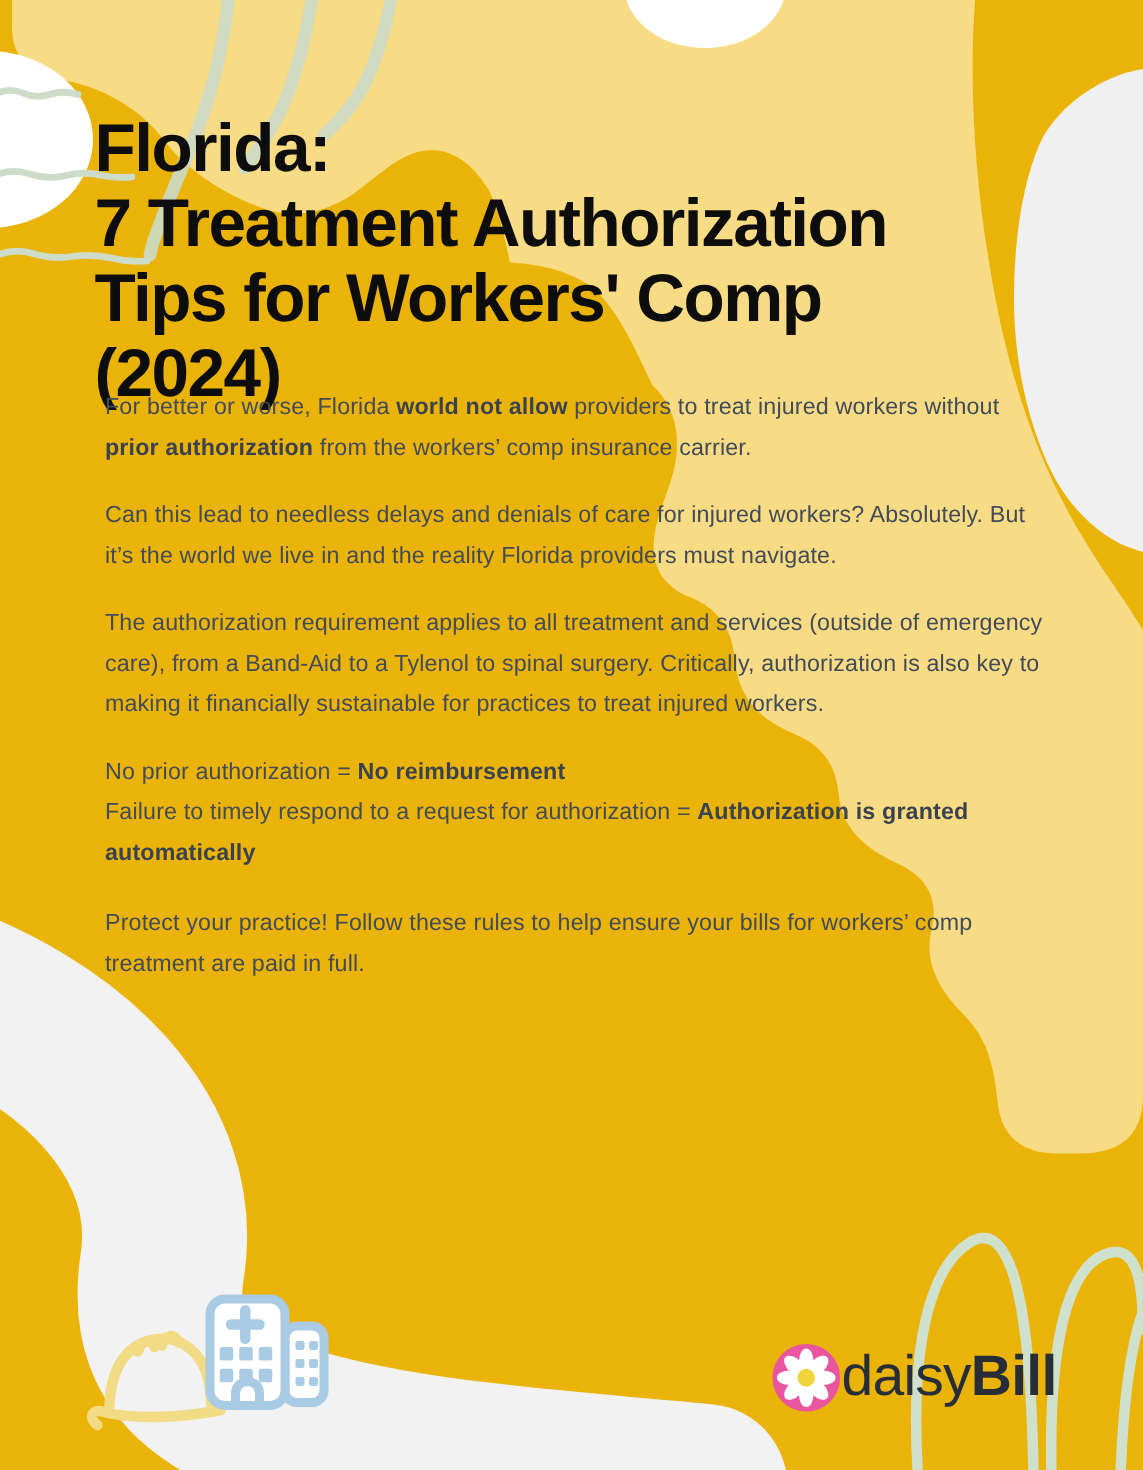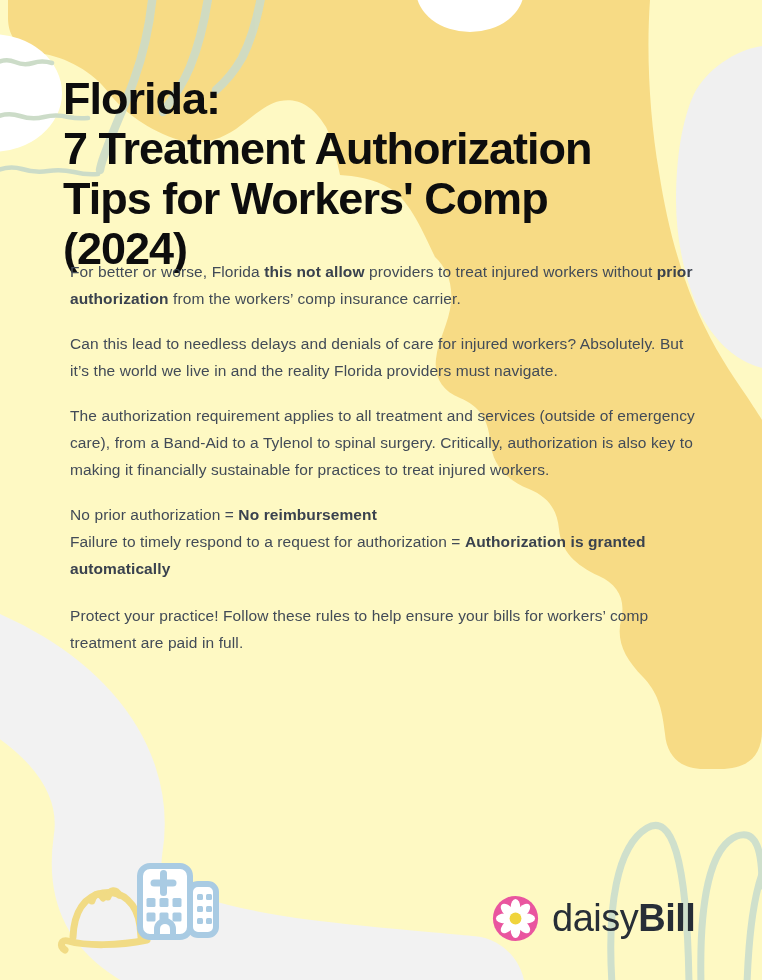--- a/index.html
+++ b/index.html
@@ -1,36 +1,36 @@
 <!DOCTYPE html>
 <html><head>
 <meta charset="utf-8">
 <style>
   html,body{margin:0;padding:0;background:#ffffff;}
   .page{
-    position:relative;width:762px;height:980px;overflow:hidden;background:#fef9c3;
+    position:relative;width:762px;height:980px;overflow:hidden;background:#eab308;
     font-family:"Liberation Sans",sans-serif;
   }
   svg.bg{position:absolute;left:0;top:0;width:762px;height:980px;z-index:0;}
   .title{
     position:absolute;left:63px;top:44px;z-index:2;
     font-size:45px;line-height:50px;font-weight:700;color:#0d0d0d;letter-spacing:-1px;
   }
   .title span{display:block;}
   .article{
     position:absolute;left:70px;top:258px;width:628px;z-index:2;
     font-size:15.5px;line-height:27px;color:#424b57;letter-spacing:0.1px;
   }
   .article p{margin:0 0 18px 0;}
   .article p.compact{margin-bottom:0;}
   .article p.extra-space{margin-top:20px;}
   .article b{font-weight:700;color:#3a424e;}
   .brand{
-    position:absolute;left:492px;top:893px;z-index:2;height:50px;
-    display:flex;align-items:center;gap:13px;
+    position:absolute;left:514px;top:893px;z-index:2;height:50px;
+    display:flex;align-items:center;
   }
   .brand-mark{width:47px;height:47px;border-radius:50%;display:block;}
   .brand-text{font-size:38px;letter-spacing:-0.5px;color:#272e37;white-space:nowrap;}
   .brand-text .bold{font-weight:700;}
 </style>
 </head>
 <body>
 
 <div class="page">
 
@@ -106,21 +106,21 @@
   </svg>
 
   <h1 class="title">
     <span>Florida:</span>
     <span>7 Treatment Authorization</span>
     <span>Tips for Workers' Comp</span>
     <span>(2024)</span>
   </h1>
 
   <div class="article">
-      <p><span>For better or worse, Florida </span><b>this not allow</b><span> providers to treat injured workers without </span><b>prior authorization</b><span> from the workers’ comp insurance carrier.</span></p>
+      <p><span>For better or worse, Florida </span><b>world not allow</b><span> providers to treat injured workers without </span><b>prior authorization</b><span> from the workers’ comp insurance carrier.</span></p>
       <p><span>Can this lead to needless delays and denials of care for injured workers? Absolutely. But it’s the world we live in and the reality Florida providers must navigate.</span></p>
       <p><span>The authorization requirement applies to all treatment and services (outside of emergency care), from a Band-Aid to a Tylenol to spinal surgery. Critically, authorization is also key to making it financially sustainable for practices to treat injured workers.</span></p>
       <p class="compact"><span>No prior authorization = </span><b>No reimbursement</b></p>
       <p><span>Failure to timely respond to a request for authorization = </span><b>Authorization is granted automatically</b></p>
       <p class="extra-space"><span>Protect your practice! Follow these rules to help ensure your bills for workers’ comp treatment are paid in full.</span></p>
     </div>
 
   <div class="brand">
     <svg class="brand-mark" viewBox="-25 -25 50 50" xmlns="http://www.w3.org/2000/svg">
       <circle cx="0" cy="0" r="24" fill="#e9559f"></circle>

